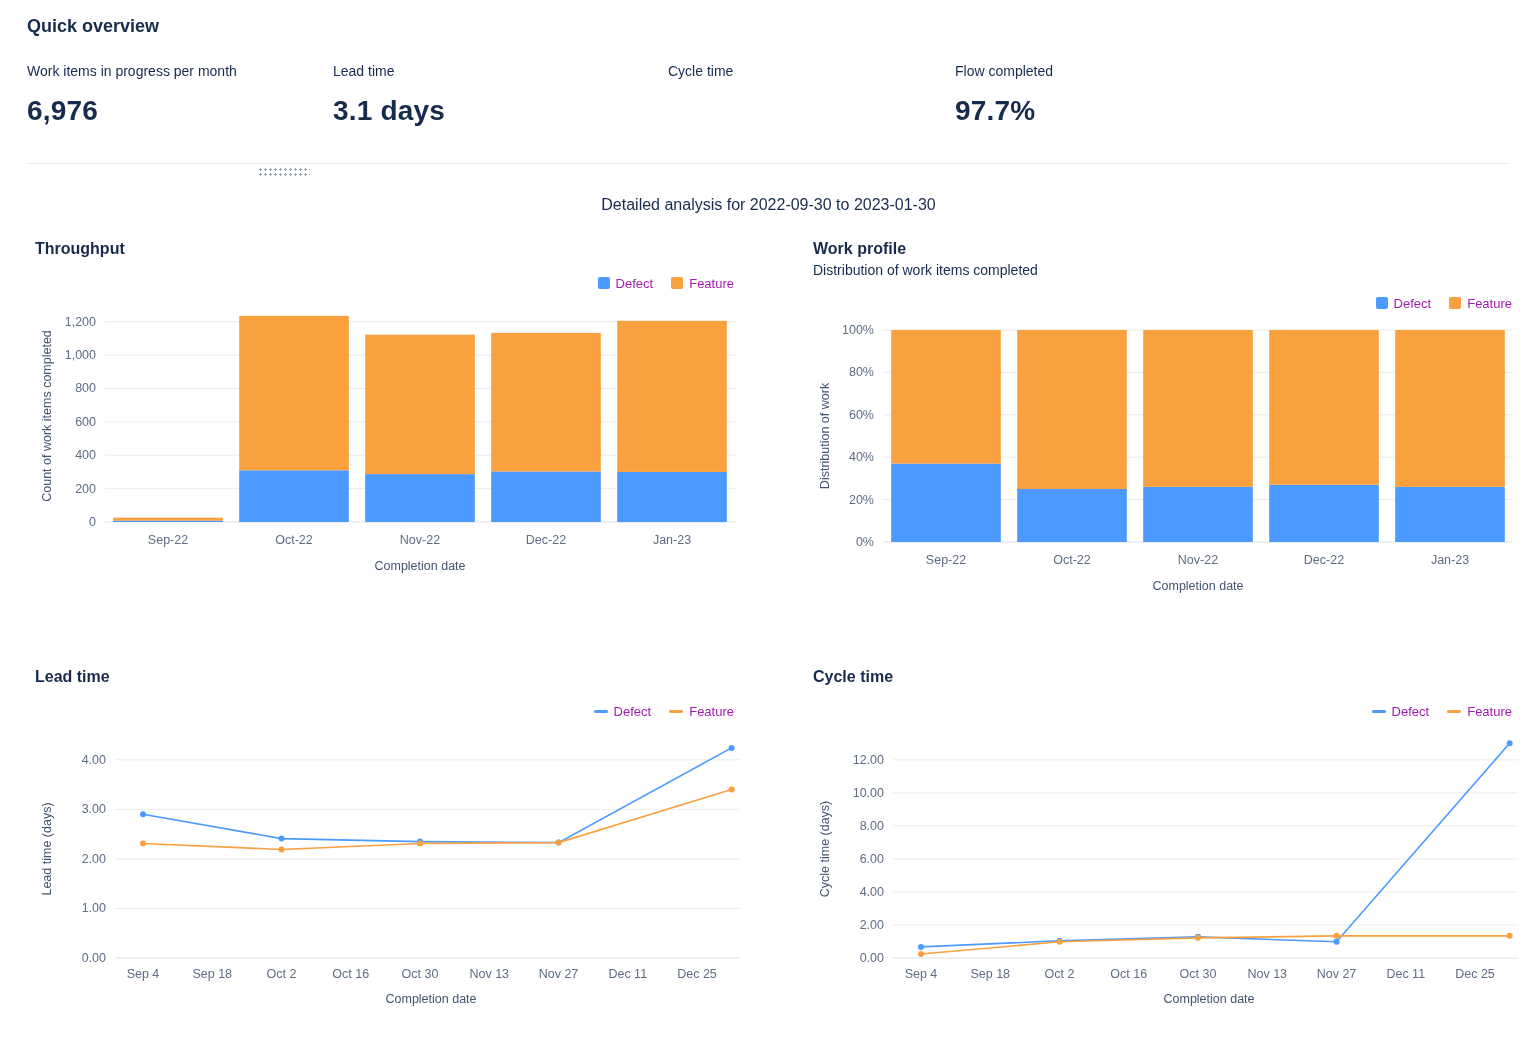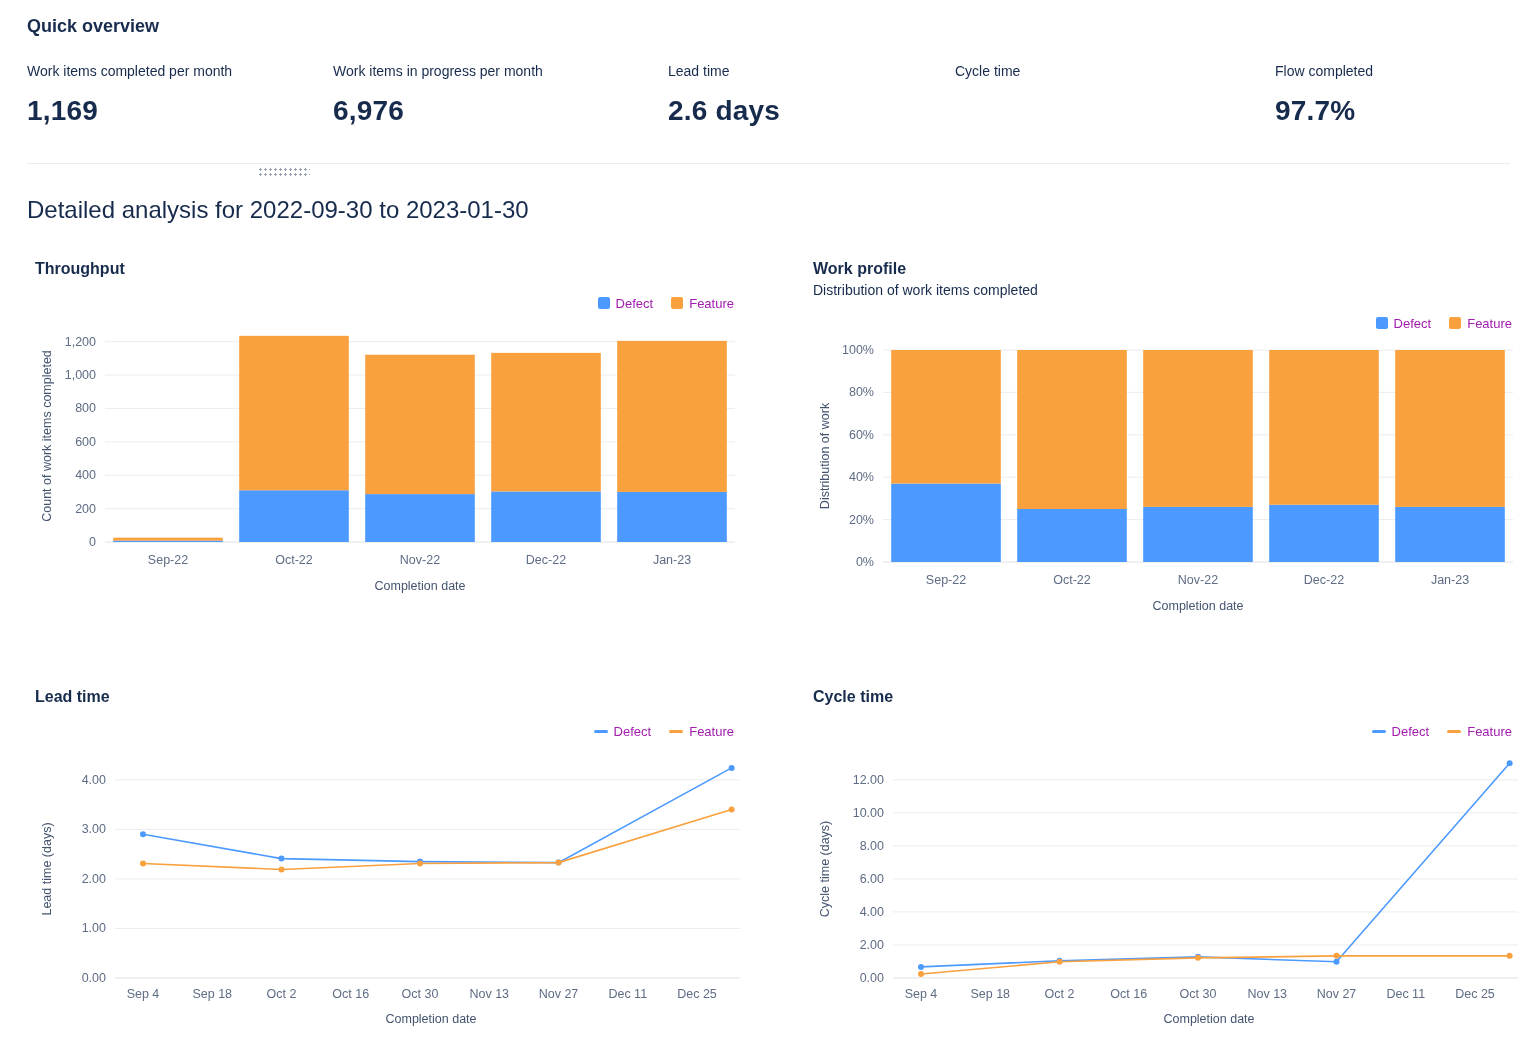--- a/index.html
+++ b/index.html
@@ -20,21 +20,21 @@
   .kpi-label { font-size: 14px; color: #172B4D; margin-bottom: 16px; }
   .kpi-value { font-size: 28px; font-weight: 600; letter-spacing: 0.2px; }
 
   .divider { position: relative; border-top: 1px solid #EBECF0; margin-top: 36px; }
   .drag-handle {
     position: absolute; left: 231px; top: 3px; width: 52px; height: 10px;
     background-image: radial-gradient(circle, #9BA4B2 1.1px, transparent 1.3px);
     background-size: 5px 5px; cursor: row-resize;
   }
 
-  h2.analysis-title { font-size: 24px; font-weight: 500; margin: 32px 0 36px; }
+  h2.analysis-title { font-size: 16px; font-weight: 500; margin: 32px 0 26px; text-align: center; }
 
   .charts-grid {
     display: grid; grid-template-columns: 1fr 1fr;
     column-gap: 65px; row-gap: 58px;
   }
   .chart-card { padding-left: 8px; }
   .chart-title { font-size: 16px; font-weight: 600; margin-bottom: 4px; }
   .chart-subtitle { font-size: 14px; color: #172B4D; }
   .legend { display: flex; justify-content: flex-end; align-items: center; gap: 18px; margin: 16px 6px 6px 0; height: 18px; }
   .legend-item { display: inline-flex; align-items: center; gap: 6px; cursor: pointer; }
@@ -50,30 +50,26 @@
 </style>
 </head>
 <body>
 
 <div class="page">
 
   <section>
     <h1 class="overview-title">Quick overview</h1>
     <div class="kpi-row">
       <div class="kpi">
-        <div class="kpi-label">Work items completed per month</div>
-        <div class="kpi-value">1,169</div>
-      </div>
-      <div class="kpi">
         <div class="kpi-label">Work items in progress per month</div>
         <div class="kpi-value">6,976</div>
       </div>
       <div class="kpi">
         <div class="kpi-label">Lead time</div>
-        <div class="kpi-value">2.6 days</div>
+        <div class="kpi-value">3.1 days</div>
       </div>
       <div class="kpi">
         <div class="kpi-label">Cycle time</div>
       </div>
       <div class="kpi">
         <div class="kpi-label">Flow completed</div>
         <div class="kpi-value">97.7%</div>
       </div>
     </div>
   </section>

